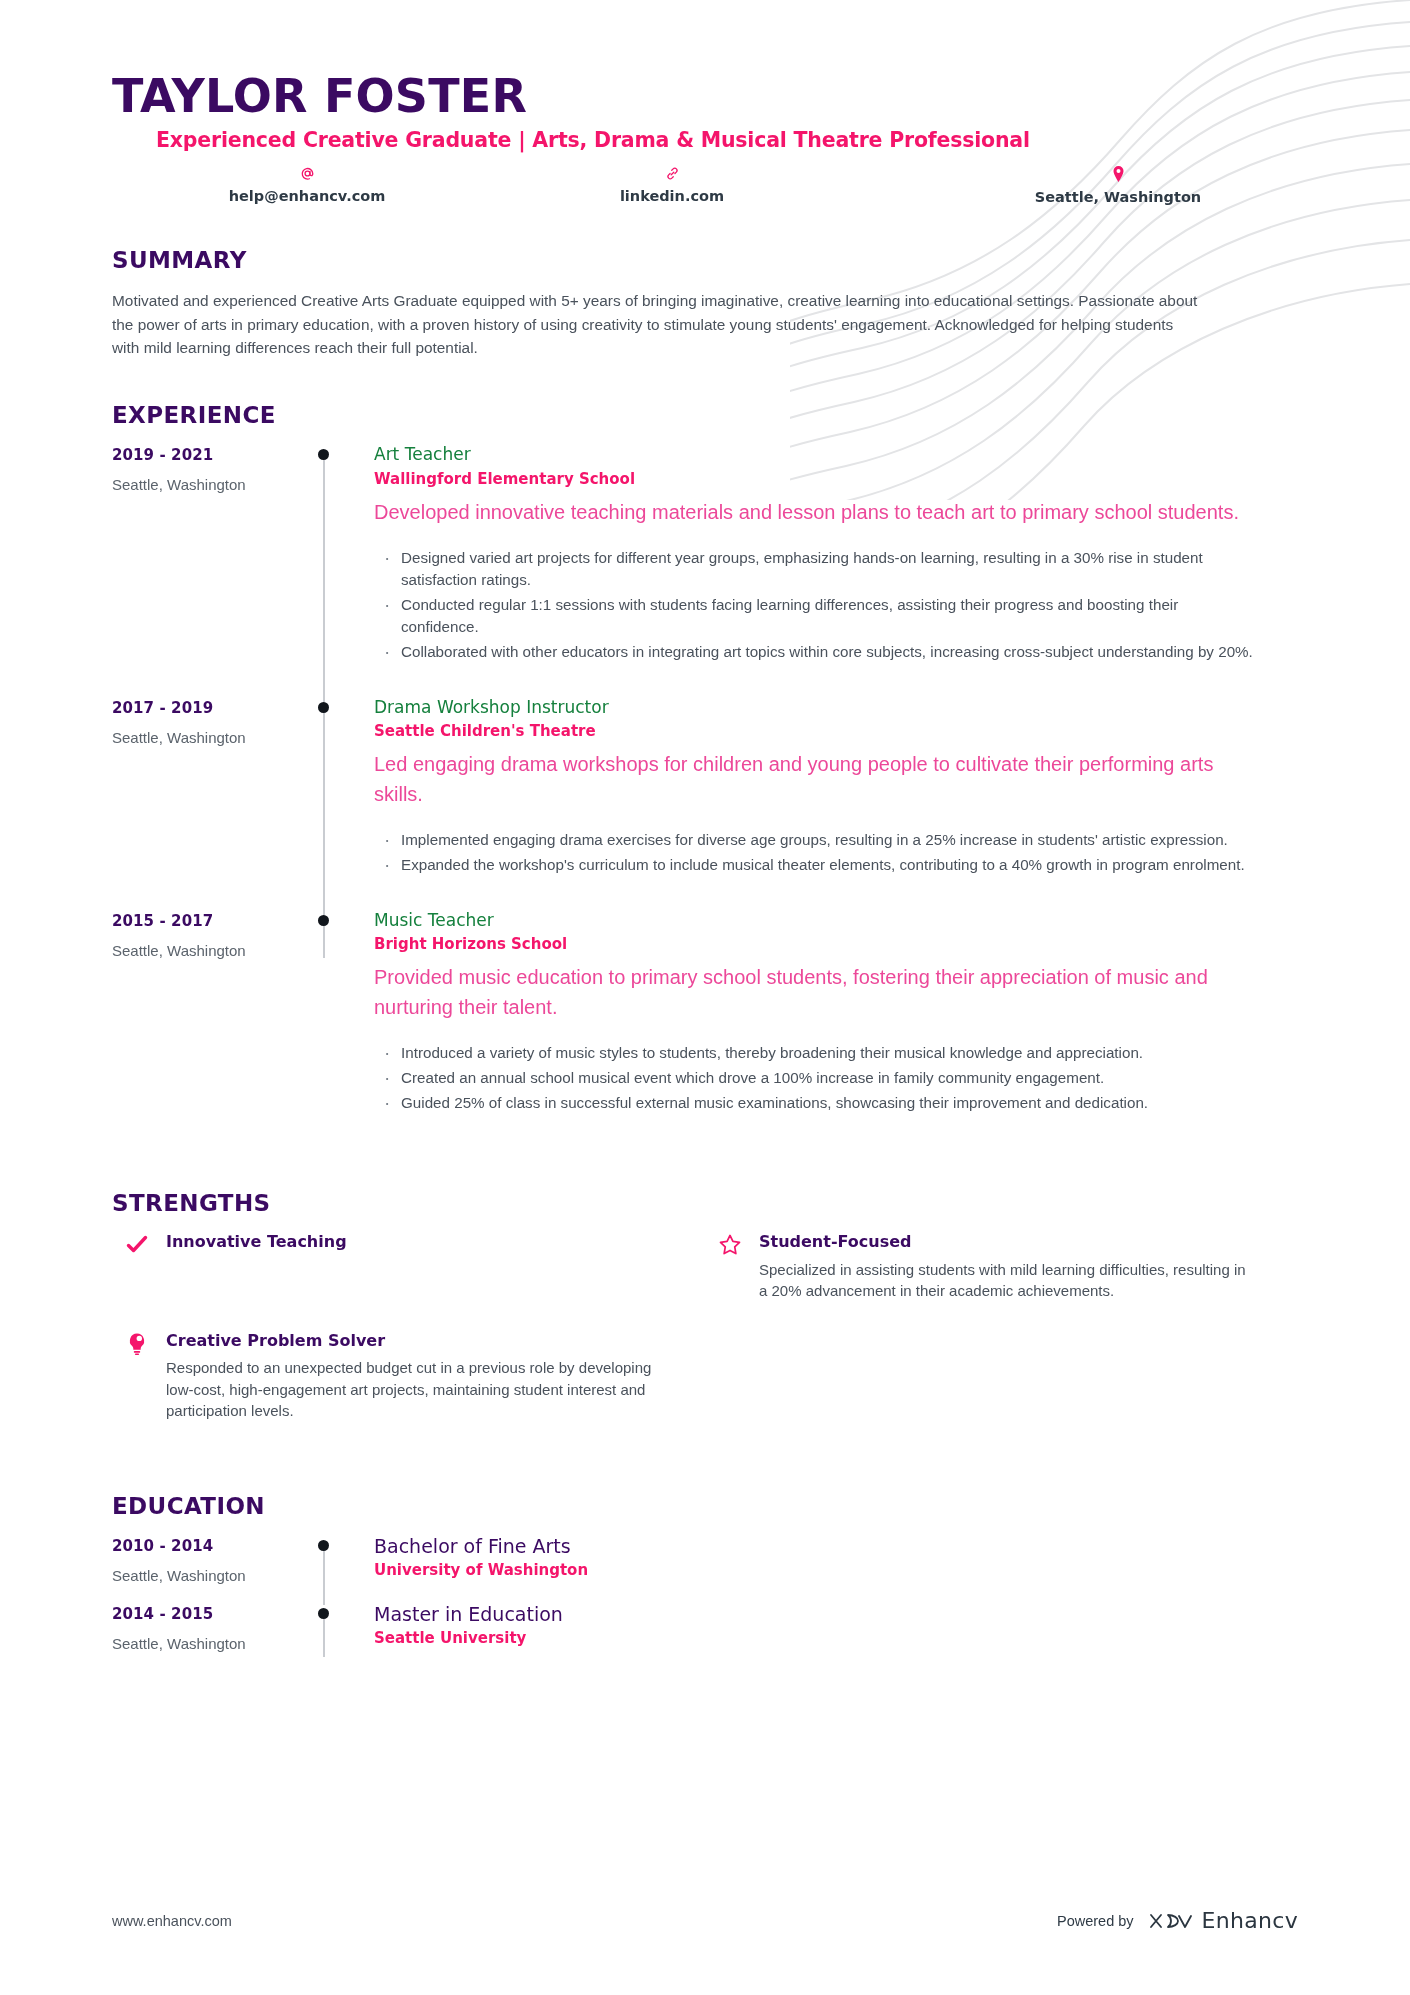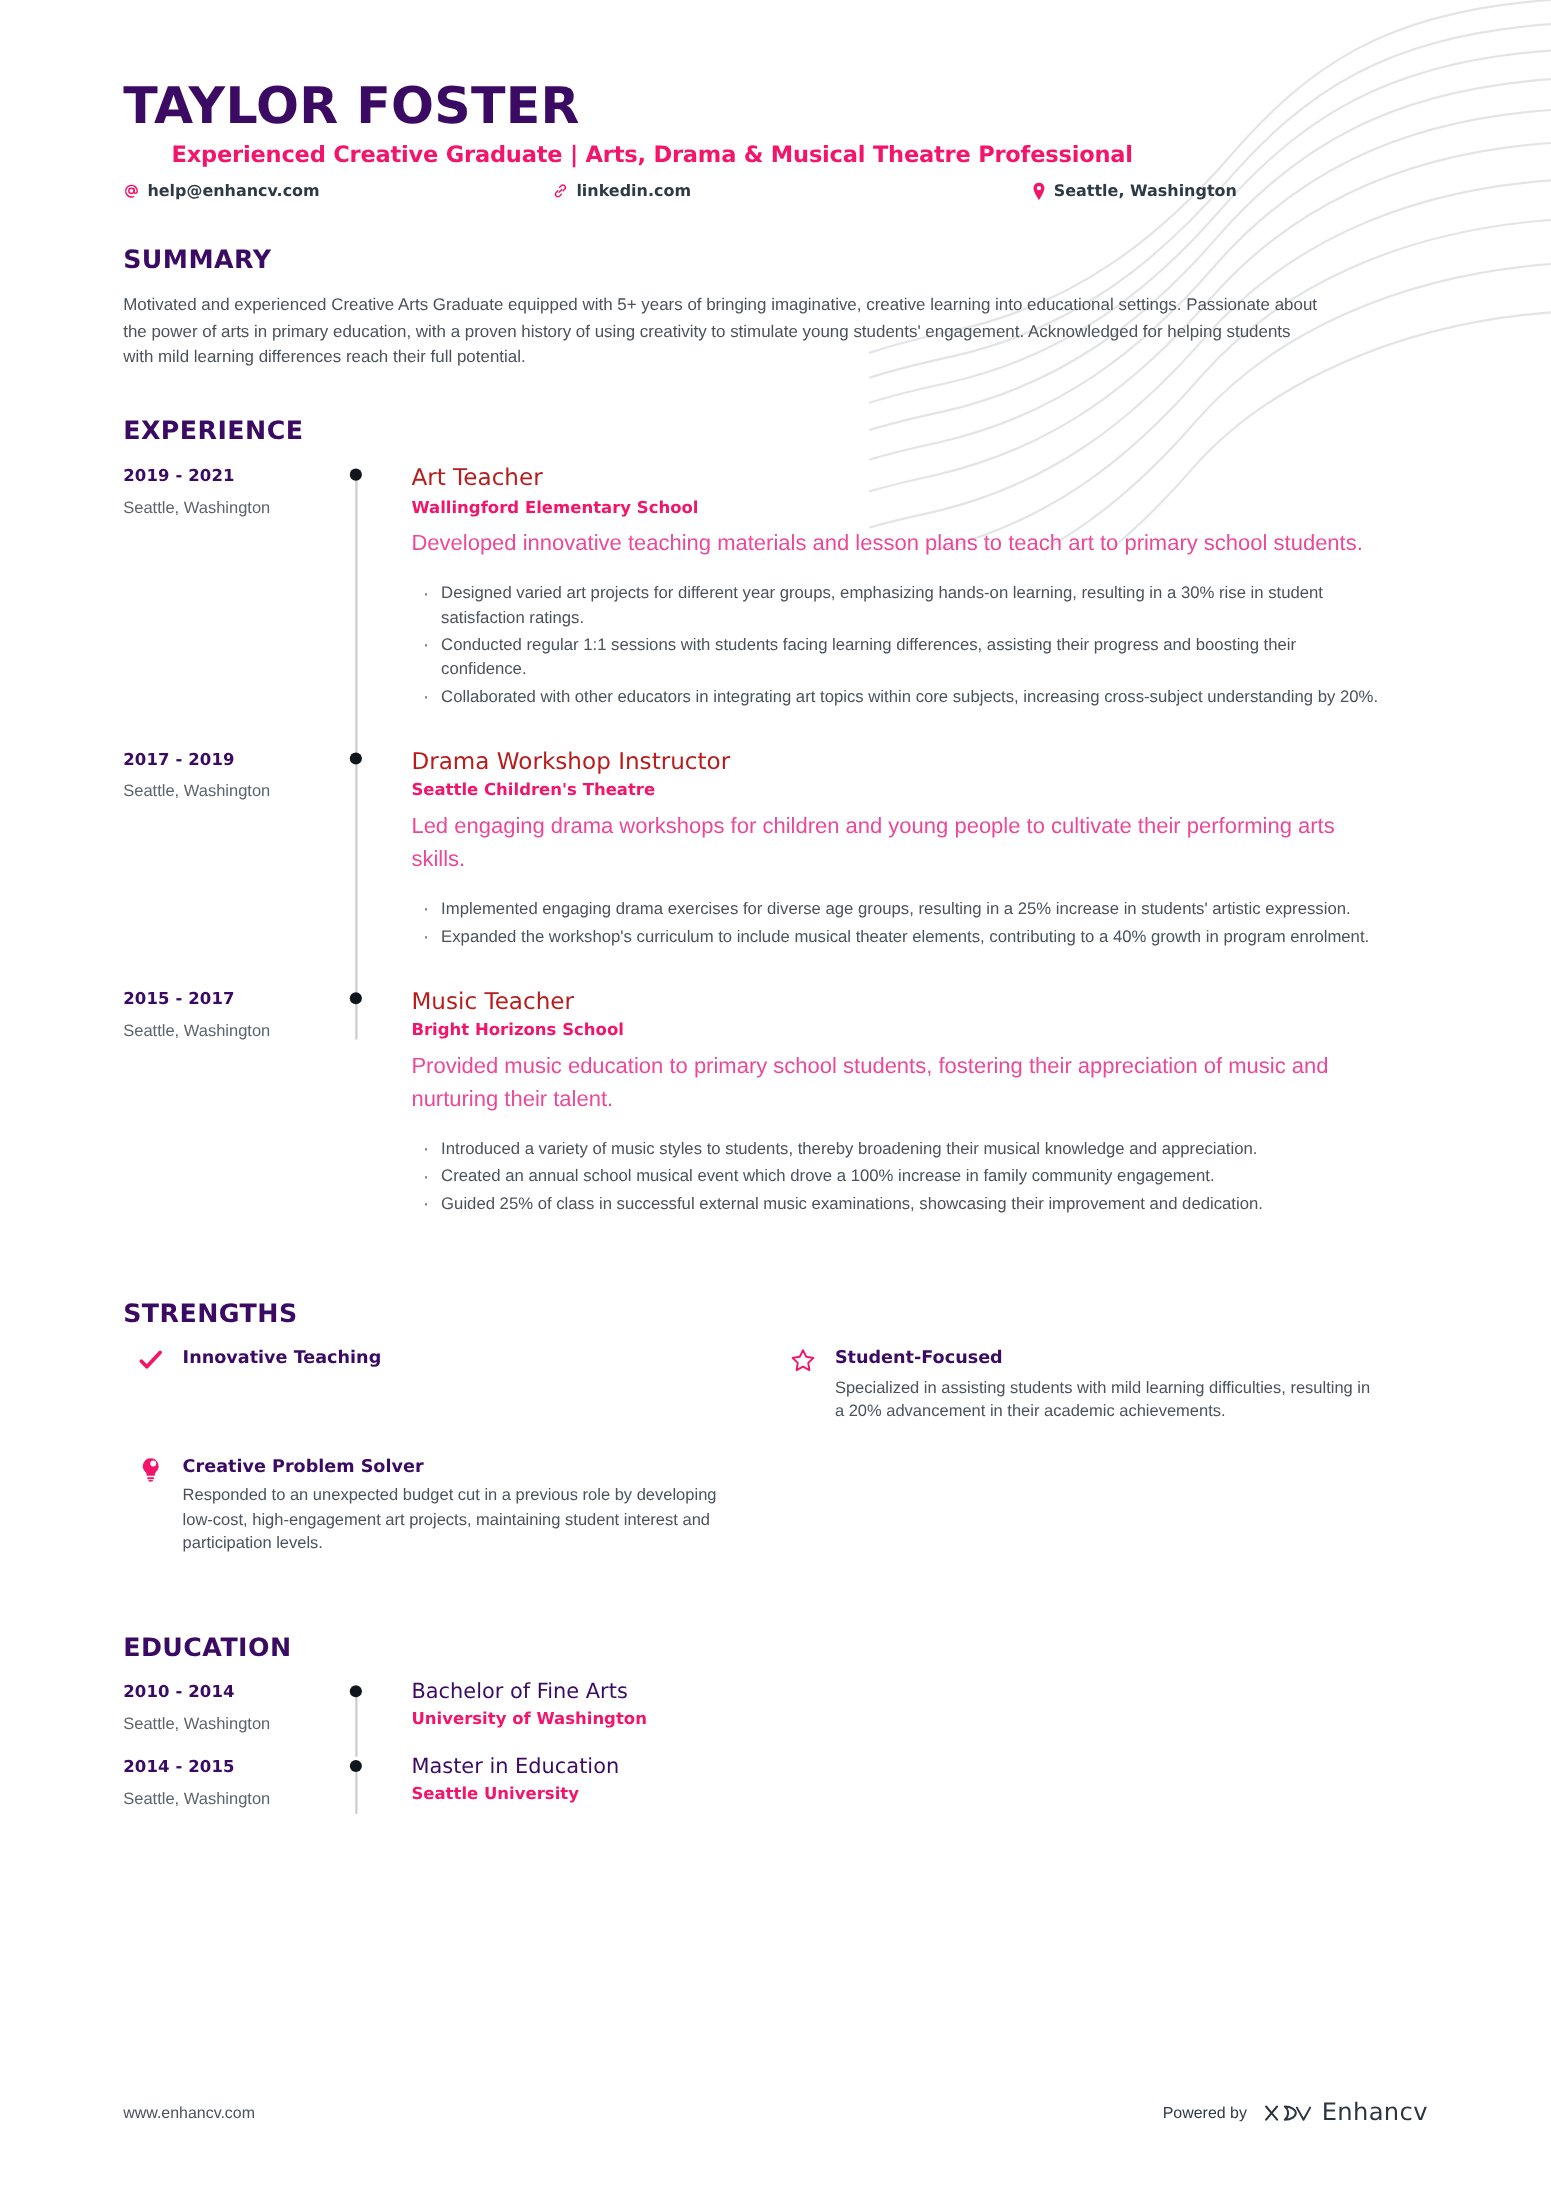--- a/index.html
+++ b/index.html
@@ -57,20 +57,21 @@
     width: 100%;
   }
   .contact-item {
     display: flex;
     align-items: center;
     gap: 7px;
     font-size: 14.5px;
     font-weight: 700;
     color: #2e3a45;
     font-family: "DejaVu Sans", sans-serif;
+    flex-direction: column;
   }
   .c1 { width: 390px; }
   .c2 { width: 340px; }
   .c3 { flex: 1; justify-content: flex-start; padding-left: 96px; }
   .ci { color: #f4156b; display: inline-flex; align-items: center; }
 
   
   .section { margin-top: 42px; }
   .sec-title {
     font-size: 23px;
@@ -128,22 +129,22 @@
     top: 5px;
     width: 11px;
     height: 11px;
     border-radius: 50%;
     background: #11161c;
     z-index: 2;
   }
   .entry.last .entry-rail .line { bottom: auto; height: 40px; }
   .entry-main { flex: 1; padding-bottom: 34px; }
   .job-title {
-    font-size: 21px;
-    color: #b91c1c;
+    font-size: 17px;
+    color: #15803d;
     font-family: "DejaVu Sans", sans-serif;
     line-height: 1.25;
   }
   .job-company {
     margin-top: 4px;
     font-size: 15px;
     font-weight: 700;
     color: #f4156b;
     font-family: "DejaVu Sans", sans-serif;
   }

